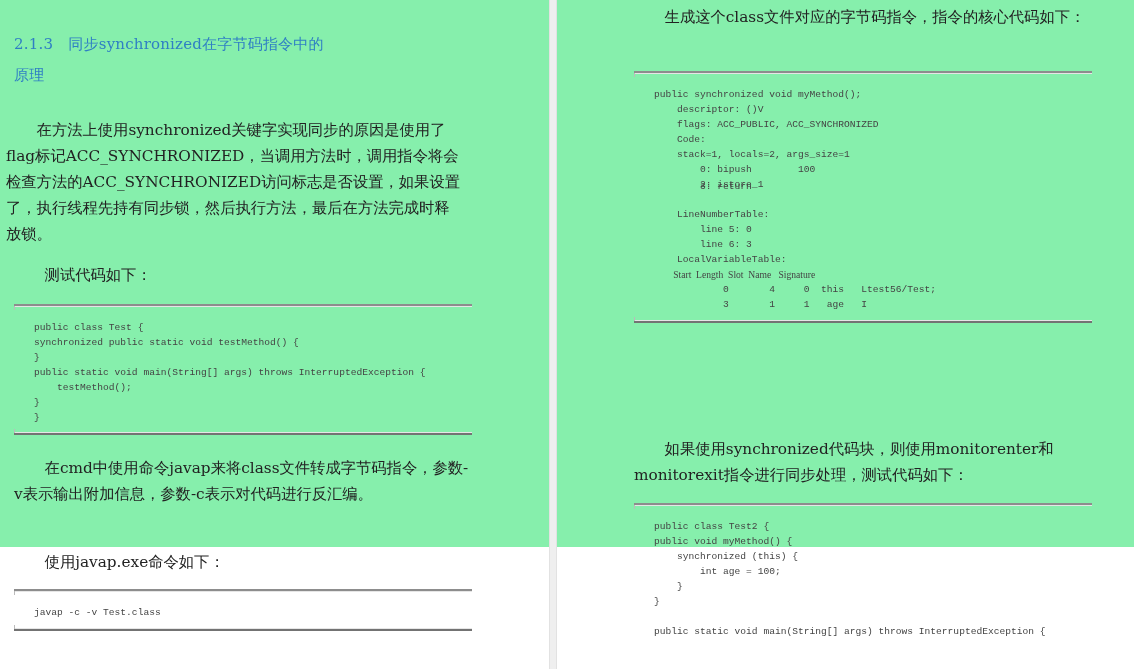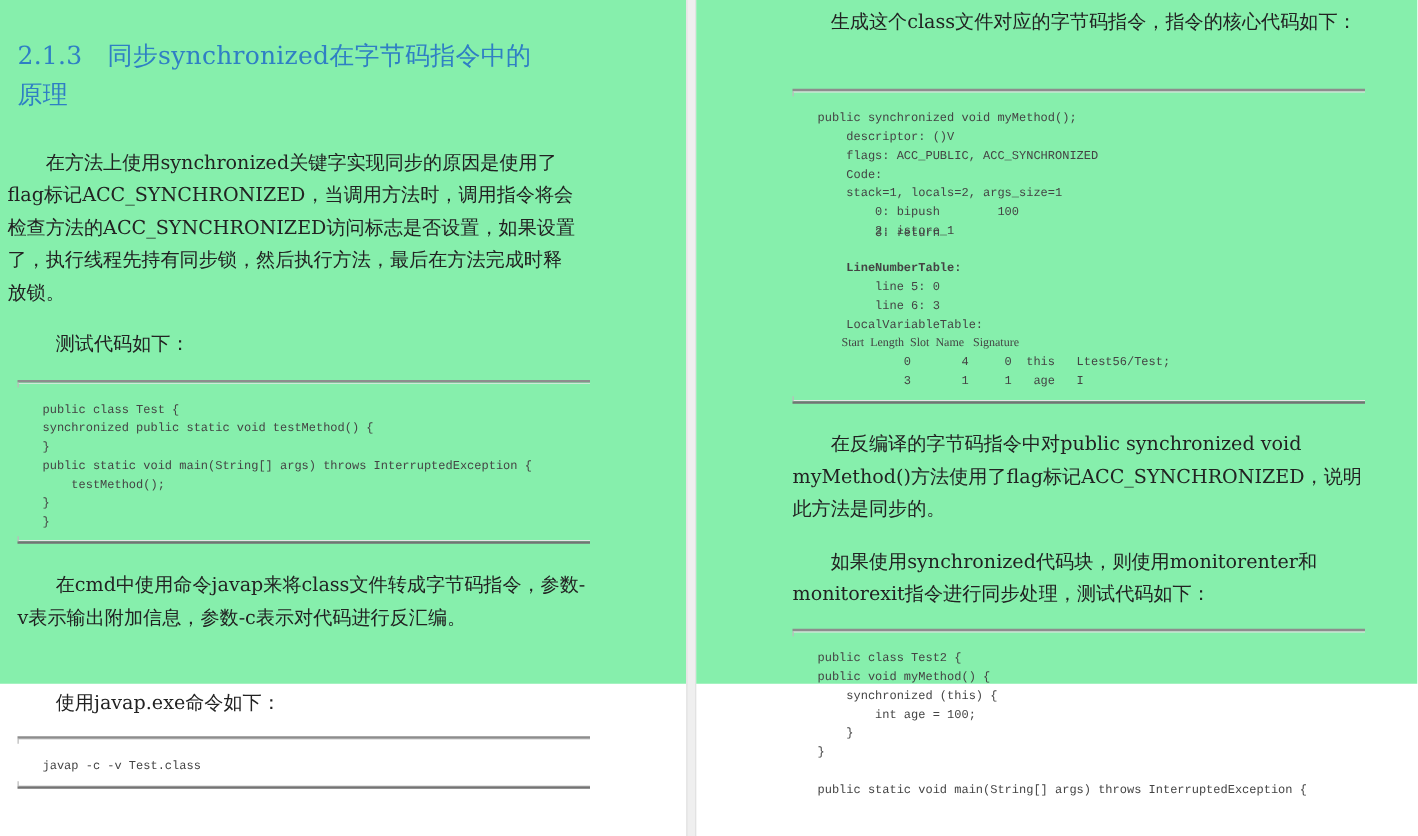--- a/index.html
+++ b/index.html
@@ -12,21 +12,21 @@
     .page { position: absolute; top: 0; height: 547px; background: #86efac; }
     .page-left { left: 0; width: 549px; }
     .page-right { left: 557px; width: 577px; }
     .gutter {
       position: absolute; left: 549px; top: 0; width: 8px; height: 669px;
       background: #efefef; border-left: 1px solid #e2e2e2; border-right: 1px solid #e2e2e2;
       box-sizing: border-box;
     }
     .heading {
       position: absolute; left: 14px; top: 29px; width: 470px;
-      color: #2f7fc4; font-size: 20px; line-height: 31px;
+      color: #2f7fc4; font-size: 15px; line-height: 31px;
       font-family: "DejaVu Serif", "Liberation Serif", serif;
       letter-spacing: 0.2px; margin: 0; font-weight: normal;
     }
     .para {
       position: absolute; margin: 0;
       font-size: 15.3px; line-height: 26px; color: #222;
       text-indent: 2em;
       font-family: "DejaVu Serif", "Liberation Serif", serif;
     }
     .codeblock {
@@ -84,30 +84,29 @@
 
   <div class="codeblock" style="left:77px; top:71px; width:458px; height:252px;">
     <div class="code-line" style="left:20px; top:14px;">public synchronized void myMethod();</div>
     <div class="code-line" style="left:20px; top:29px;">    descriptor: ()V</div>
     <div class="code-line" style="left:20px; top:44px;">    flags: ACC_PUBLIC, ACC_SYNCHRONIZED</div>
     <div class="code-line" style="left:20px; top:59px;">    Code:</div>
     <div class="code-line" style="left:20px; top:74px;">    stack=1, locals=2, args_size=1</div>
     <div class="code-line" style="left:20px; top:89px;">        0: bipush        100</div>
     <div class="code-line" style="left:20px; top:104px;">        2: istore_1</div>
     <div class="code-line" style="left:20px; top:106px;">        3: return</div>
-    <div class="code-line" style="left:20px; top:134px;font-weight:bold;">    LineNumberTable:</div>
+    <div class="code-line" style="left:20px; top:134px;">    LineNumberTable:</div>
     <div class="code-line" style="left:20px; top:149px;">        line 5: 0</div>
     <div class="code-line" style="left:20px; top:164px;">        line 6: 3</div>
     <div class="code-line" style="left:20px; top:179px;">    LocalVariableTable:</div>
     <div class="code-line" style="left:20px; top:194px;font-family:Liberation Serif, serif;">        Start  Length  Slot  Name   Signature</div>
     <div class="code-line" style="left:20px; top:209px;">            0       4     0  this   Ltest56/Test;</div>
     <div class="code-line" style="left:20px; top:224px;">            3       1     1   age   I</div>
   </div>
 
-  <p class="para" style="left:77px; top:342px; width:456px;">在反编译的字节码指令中对public synchronized void myMethod()方法使用了flag标记ACC_SYNCHRONIZED，说明此方法是同步的。</p>
 
   <p class="para" style="left:77px; top:436px; width:456px;">如果使用synchronized代码块，则使用monitorenter和monitorexit指令进行同步处理，测试代码如下：</p>
 
   <div class="codeblock" style="left:77px; top:503px; width:458px; height:180px; border-bottom:none;">
     <div class="code-line" style="left:20px; top:14px;">public class Test2 {</div>
     <div class="code-line" style="left:20px; top:29px;">public void myMethod() {</div>
     <div class="code-line" style="left:20px; top:44px;">    synchronized (this) {</div>
     <div class="code-line" style="left:20px; top:59px;">        int age = 100;</div>
     <div class="code-line" style="left:20px; top:74px;">    }</div>
     <div class="code-line" style="left:20px; top:89px;">}</div>

